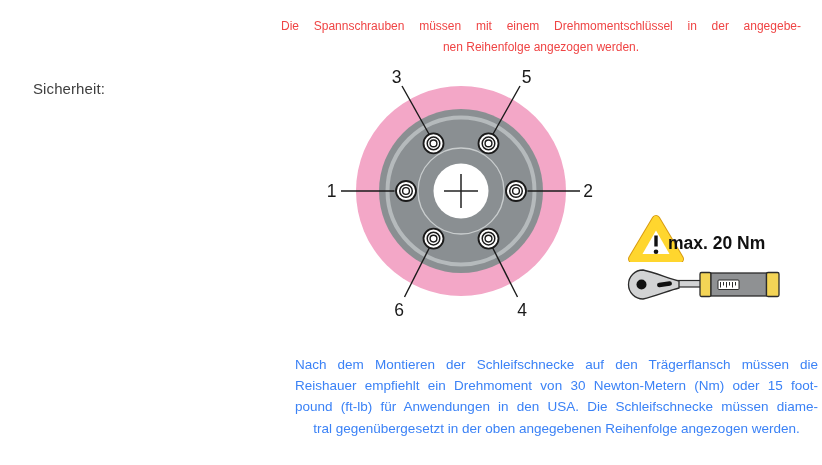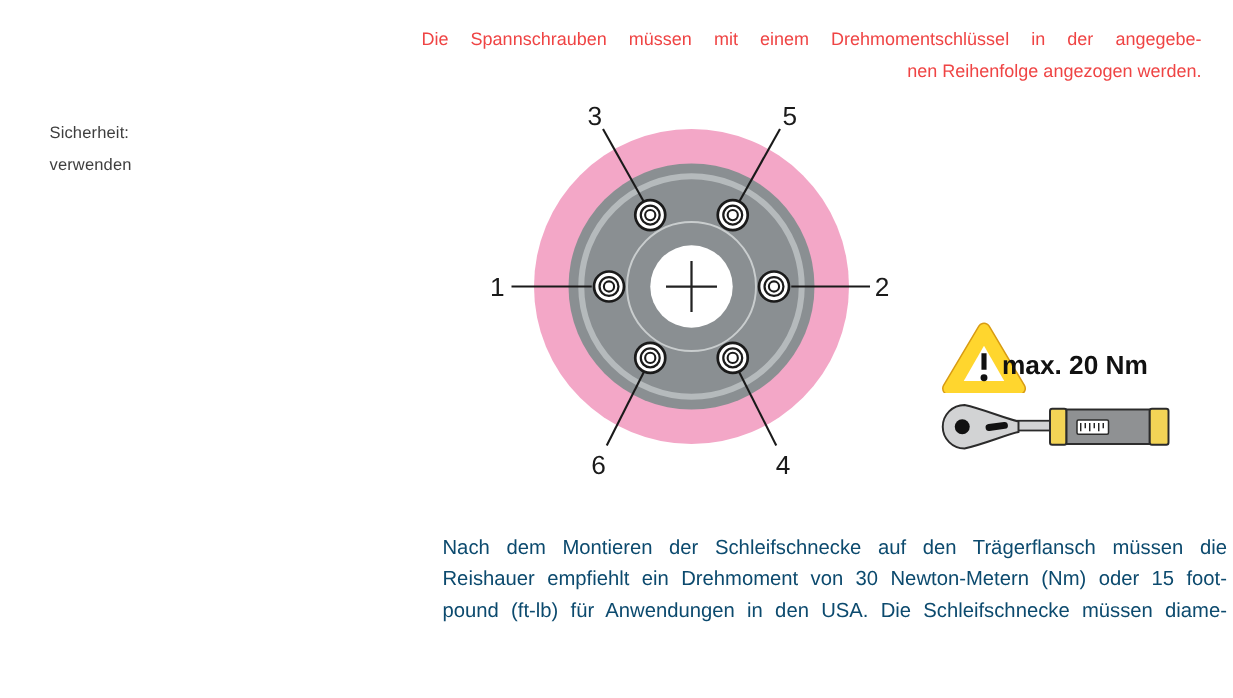--- a/index.html
+++ b/index.html
@@ -3,52 +3,51 @@
 <meta charset="utf-8">
 <style>
   html,body { margin:0; padding:0; background:#ffffff; }
   .page {
     position:relative; width:822px; height:465px; background:#ffffff;
     font-family:"Liberation Sans", sans-serif; color:#2d2d2d; overflow:hidden;
   }
   
   .sidebar-note {
     position:absolute; left:33px; top:79px;
-    font-size:11px; line-height:20.5px; color:#3e3e3e; letter-spacing:0.1px;
+    font-size:15px; line-height:20.5px; color:#3e3e3e; letter-spacing:0.1px;
   }
   
   .intro-paragraph {
     position:absolute; left:281px; top:16px; width:520px;
     font-size:12px; line-height:21px; color:#ef4444;
   }
   .body-paragraph {
     position:absolute; left:295px; top:354px; width:523px;
-    font-size:13.5px; line-height:21.2px; color:#0c4a6e;
+    font-size:13.5px; line-height:21.2px; color:#3b82f6;
   }
   .jline { text-align:justify; text-align-last:justify; white-space:nowrap; }
-  .jlast { text-align:right; white-space:nowrap; }
+  .jlast { text-align:center; white-space:nowrap; }
   
   .wheel-diagram { position:absolute; left:310px; top:55px; }
   .bolt-num { font-family:"Liberation Sans", sans-serif; font-size:17.5px; fill:#1a1a1a; }
   
   .warning-icon-box { position:absolute; left:628px; top:214px; }
   .max-torque-label {
     position:absolute; left:668px; top:233px;
     font-size:17.5px; font-weight:bold; color:#111; white-space:nowrap;
   }
   .wrench-box { position:absolute; left:626px; top:264px; }
 </style>
 </head>
 <body>
 
 <div class="page">
 
   <div class="sidebar-note">
     <div>Sicherheit:</div>
-    <div>verwenden</div>
   </div>
 
   <div class="intro-paragraph">
     <div class="jline">Die Spannschrauben müssen mit einem Drehmomentschlüssel in der angegebe-</div>
     <div class="jlast">nen Reihenfolge angezogen werden.</div>
   </div>
 
   <svg class="wheel-diagram" width="310" height="275" viewBox="310 55 310 275" xmlns="http://www.w3.org/2000/svg">
 
     <circle cx="461" cy="191" r="105" fill="#F3A7C7"></circle>
@@ -148,15 +147,16 @@
         <line x1="732.5" y1="282" x2="732.5" y2="287.5"></line>
         <line x1="735.5" y1="282" x2="735.5" y2="285.5"></line>
       </g>
     </g>
   </svg>
 
   <div class="body-paragraph">
     <div class="jline">Nach dem Montieren der Schleifschnecke auf den Trägerflansch müssen die</div>
     <div class="jline">Reishauer empfiehlt ein Drehmoment von 30 Newton-Metern (Nm) oder 15 foot-</div>
     <div class="jline">pound (ft-lb) für Anwendungen in den USA. Die Schleifschnecke müssen diame-</div>
+    <div class="jlast">tral gegenübergesetzt in der oben angegebenen Reihenfolge angezogen werden.</div>
   </div>
 
 </div>
 
 </body></html>

